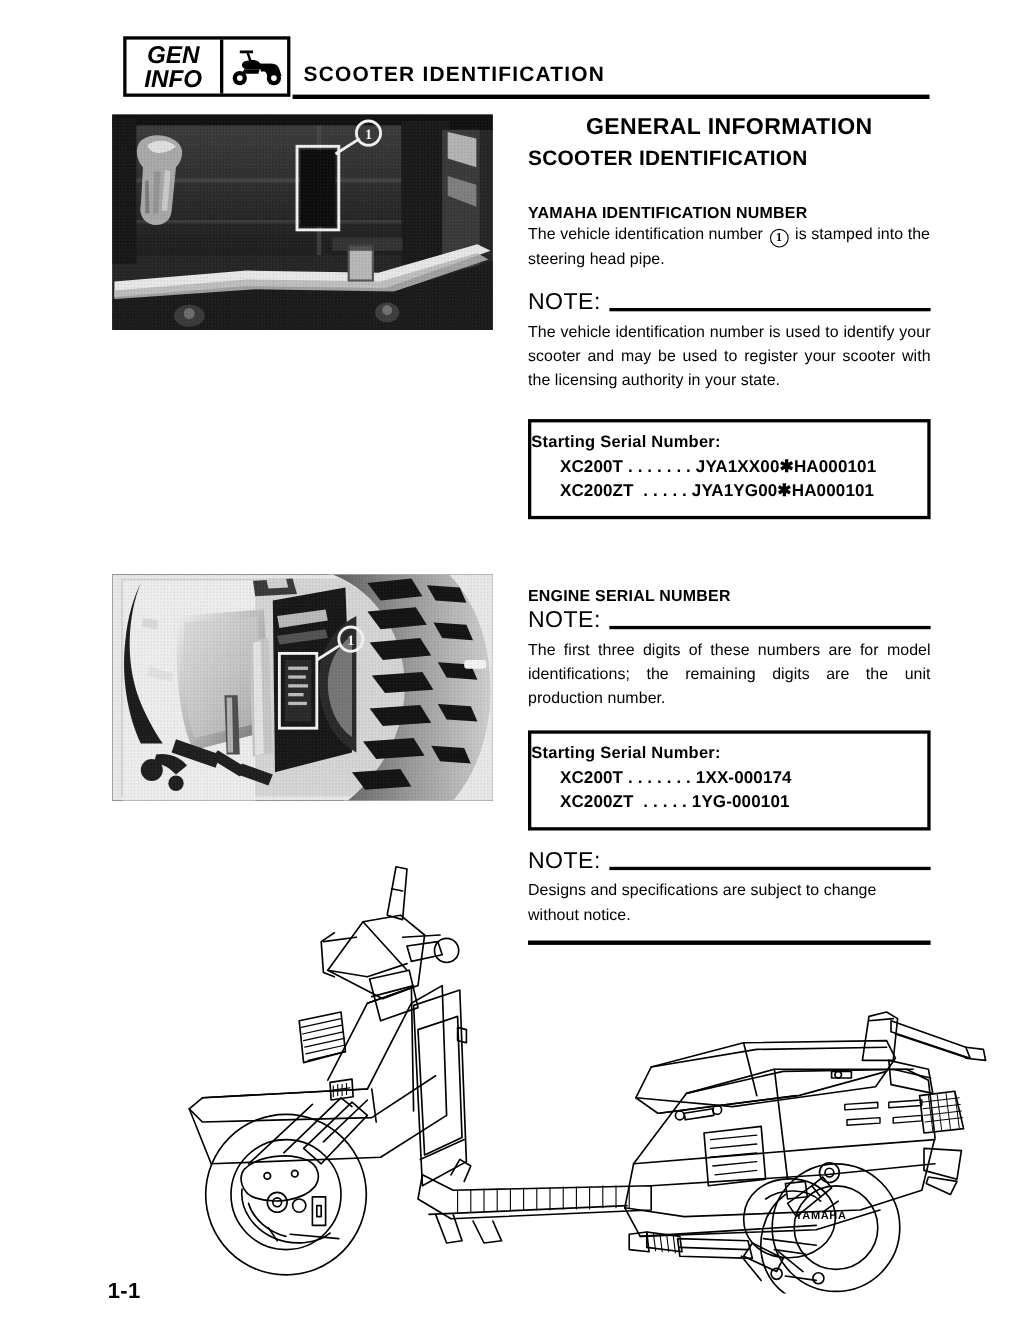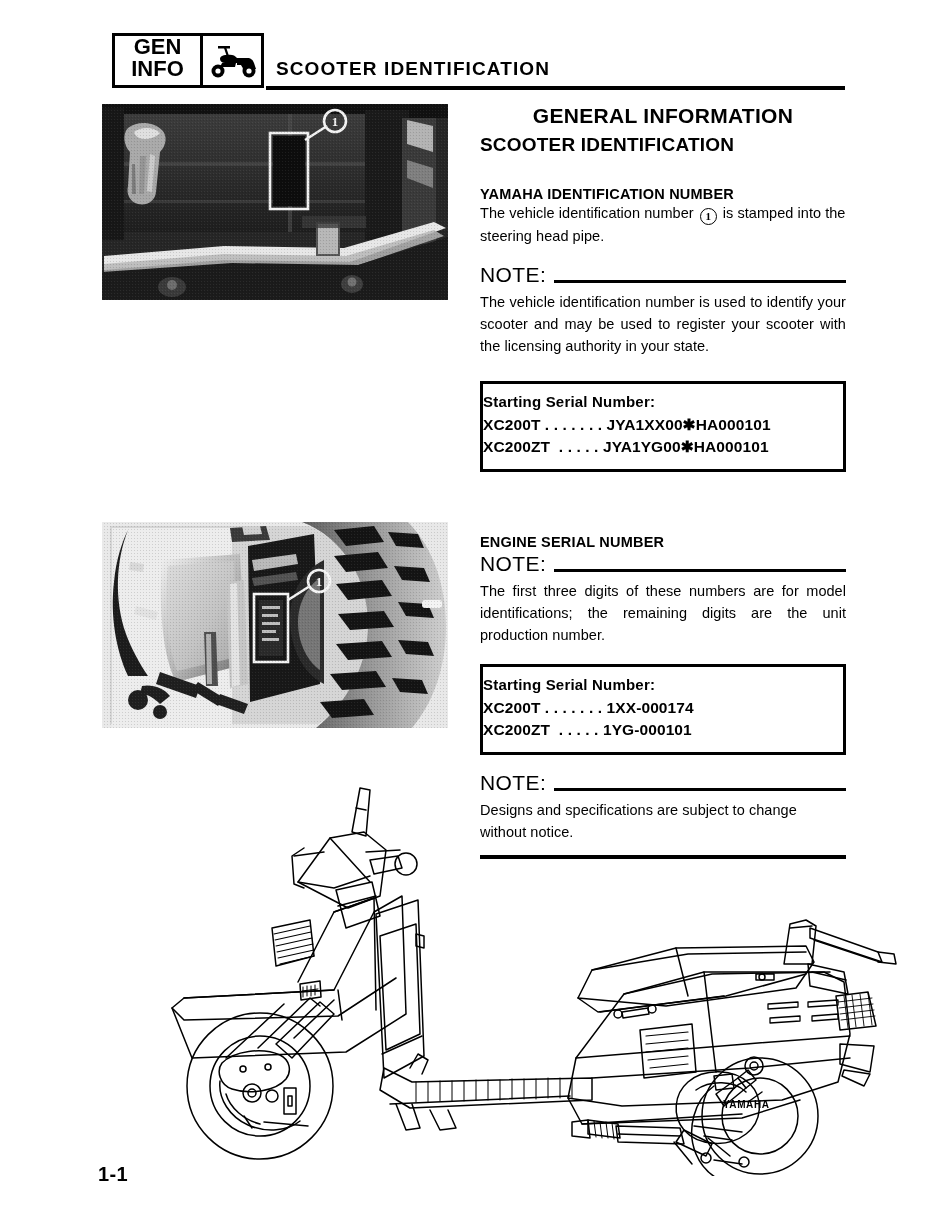--- a/index.html
+++ b/index.html
@@ -26,22 +26,23 @@
     box-sizing: border-box;
     display: flex;
   }
   .gen-info-text {
     width: 88px;
     border-right: 3px solid #000;
     box-sizing: border-box;
     display: flex;
     flex-direction: column;
     align-items: center;
-    justify-content: flex-start;
+    justify-content: center;
     line-height: 0.98;
+    font-style: italic;
   }
   .gen-info-text span {
     font-size: 22px;
     font-weight: bold;
     letter-spacing: 0px;
   }
   .gen-info-icon {
     flex: 1;
     display: flex;
     align-items: center;
@@ -147,20 +148,21 @@
     font-size: 15px;
     font-weight: bold;
     text-align: left;
     letter-spacing: 0.2px;
     margin-bottom: 4px;
   }
   .serial-row {
     font-size: 15.5px;
     font-weight: bold;
     letter-spacing: 0.1px;
+    padding-left: 26px;
     line-height: 1.42;
     white-space: pre;
   }
 
   
   #scooter-drawing {
     position: absolute;
     left: 148px; top: 786px;
     width: 760px; height: 390px;
   }

